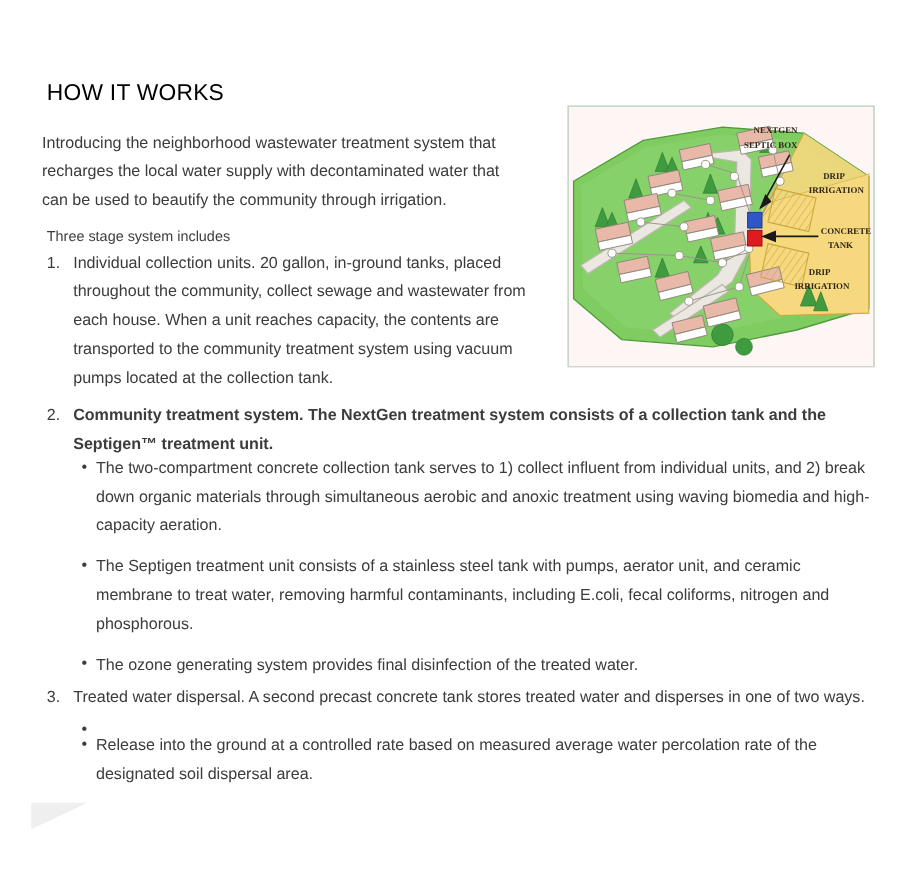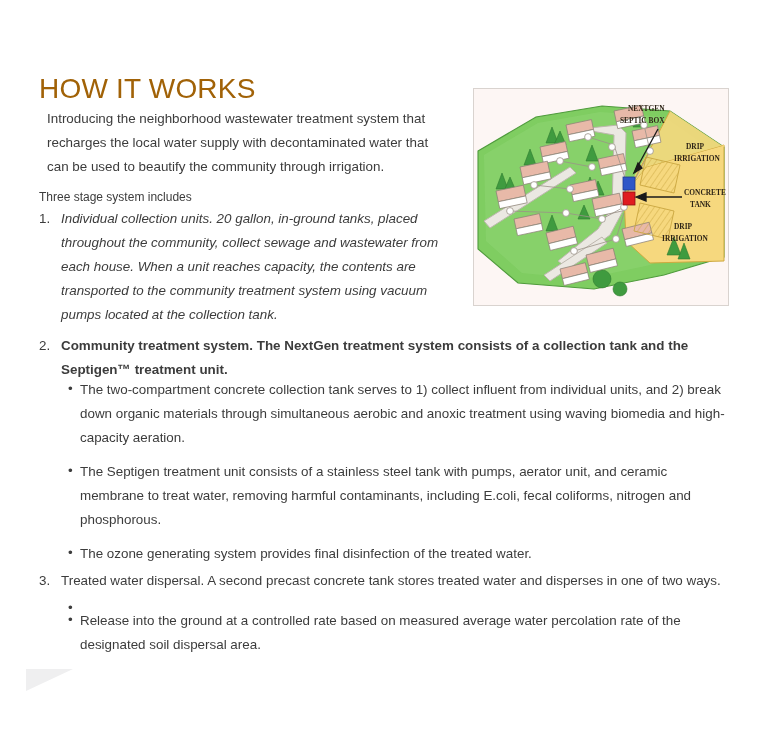--- a/index.html
+++ b/index.html
@@ -20,31 +20,31 @@
     position: relative;
     width: 768px;
     height: 737px;
   }
 
   
   .heading {
     position: absolute;
     left: 39px;
     top: 54px;
-    font-size: 28px;
+    font-size: 19px;
     letter-spacing: 0.2px;
-    color: #a16207;
+    color: #000000;
     font-weight: 400;
     white-space: nowrap;
   }
 
   
   .intro {
     position: absolute;
-    left: 47px;
+    left: 35px;
     top: 94px;
     width: 406px;
     font-size: 13.4px;
     line-height: 24px;
     color: #3c3c3c;
   }
 
   
   .lead-line {
     position: absolute;
@@ -68,21 +68,20 @@
   }
   .item-one .num {
     position: absolute;
     left: 0;
     top: 0;
   }
   .item-one .body {
     display: block;
     padding-left: 22px;
     text-indent: 0;
-    font-style: italic;
   }
 
   
   .item-two {
     position: absolute;
     left: 39px;
     top: 334px;
     width: 690px;
     font-size: 13.4px;
     line-height: 24px;

